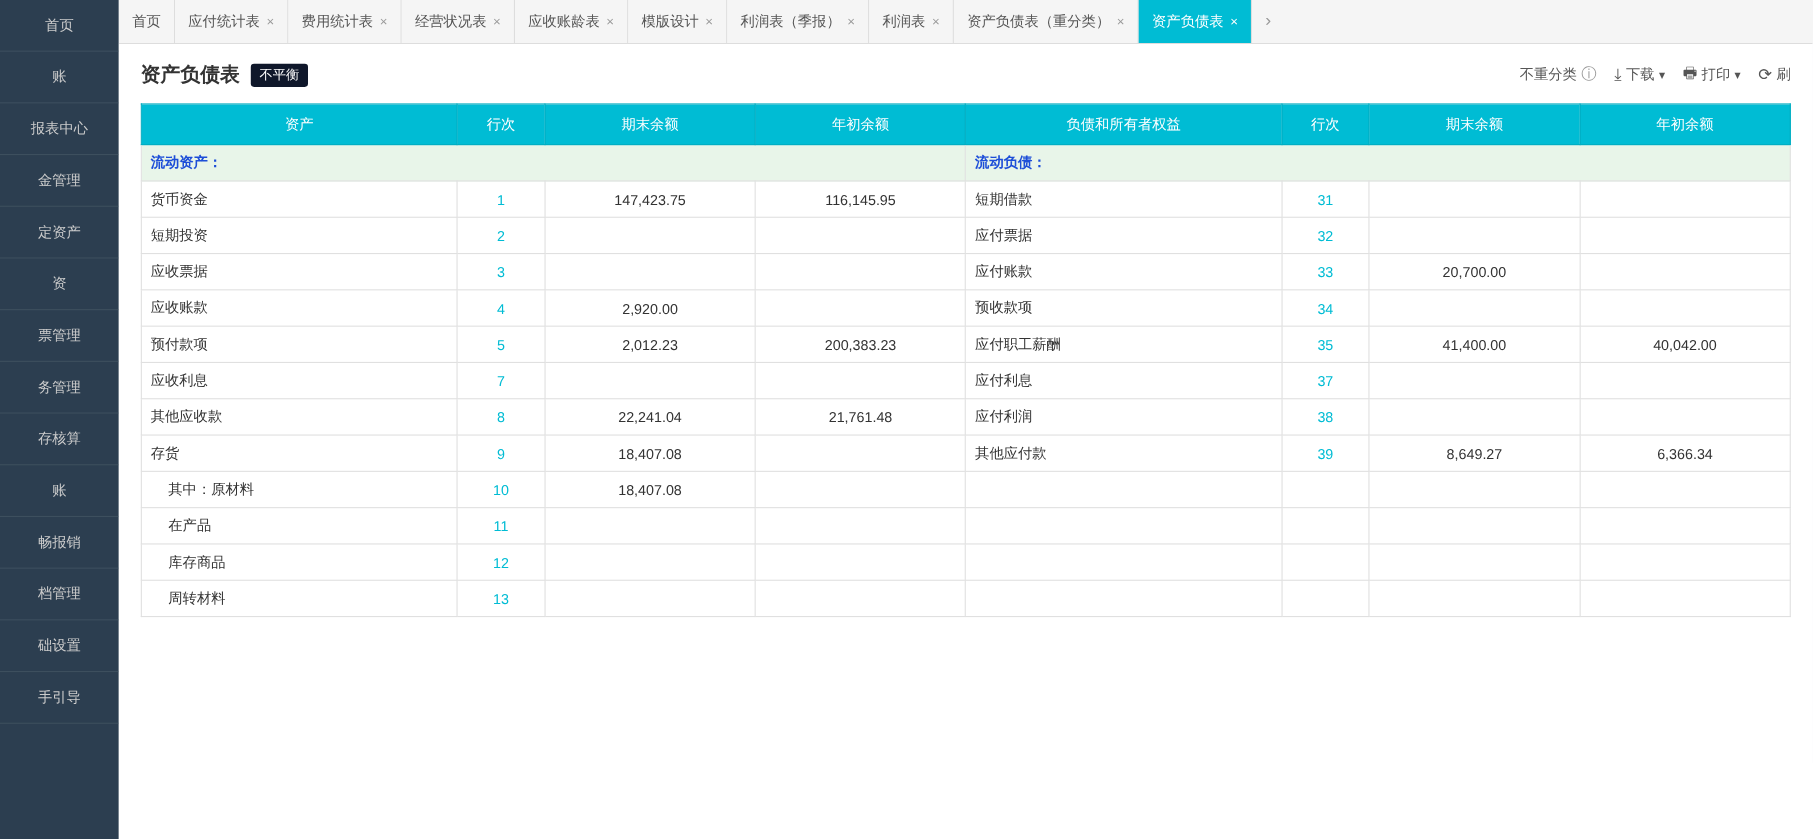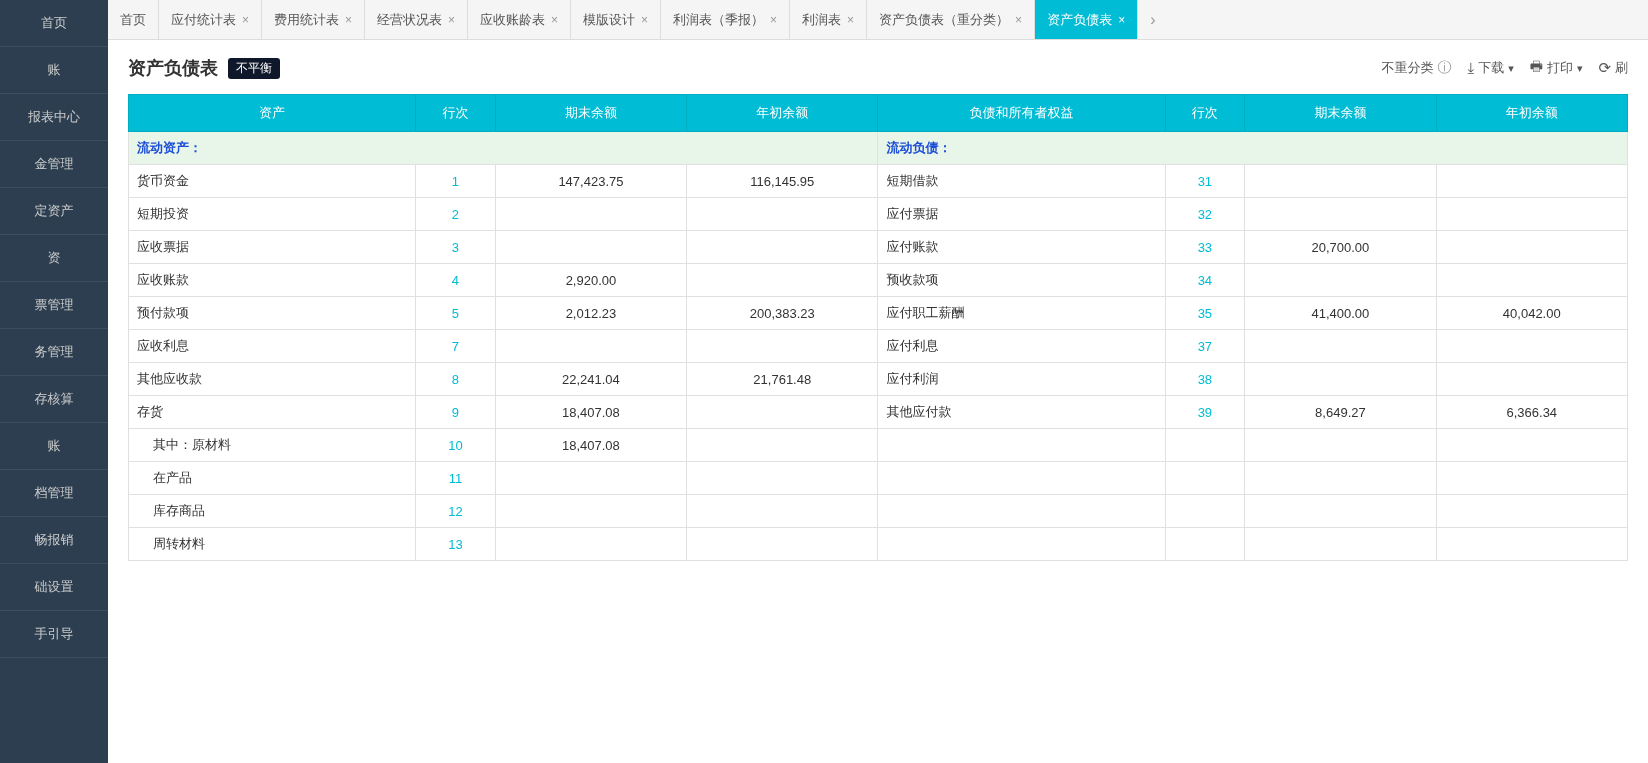--- a/index.html
+++ b/index.html
@@ -167,22 +167,22 @@
   <div class="sidebar-item">首页</div>
   <div class="sidebar-item">账</div>
   <div class="sidebar-item">报表中心</div>
   <div class="sidebar-item">金管理</div>
   <div class="sidebar-item">定资产</div>
   <div class="sidebar-item">资</div>
   <div class="sidebar-item">票管理</div>
   <div class="sidebar-item">务管理</div>
   <div class="sidebar-item">存核算</div>
   <div class="sidebar-item">账</div>
+  <div class="sidebar-item">畅报销</div>
   <div class="sidebar-item">档管理</div>
-  <div class="sidebar-item">畅报销</div>
   <div class="sidebar-item">础设置</div>
   <div class="sidebar-item">手引导</div>
 </div>
 
 <div class="main-area">
 
   <div class="tab-bar">
     <div class="tab">
       <span>首页</span>
     </div>

